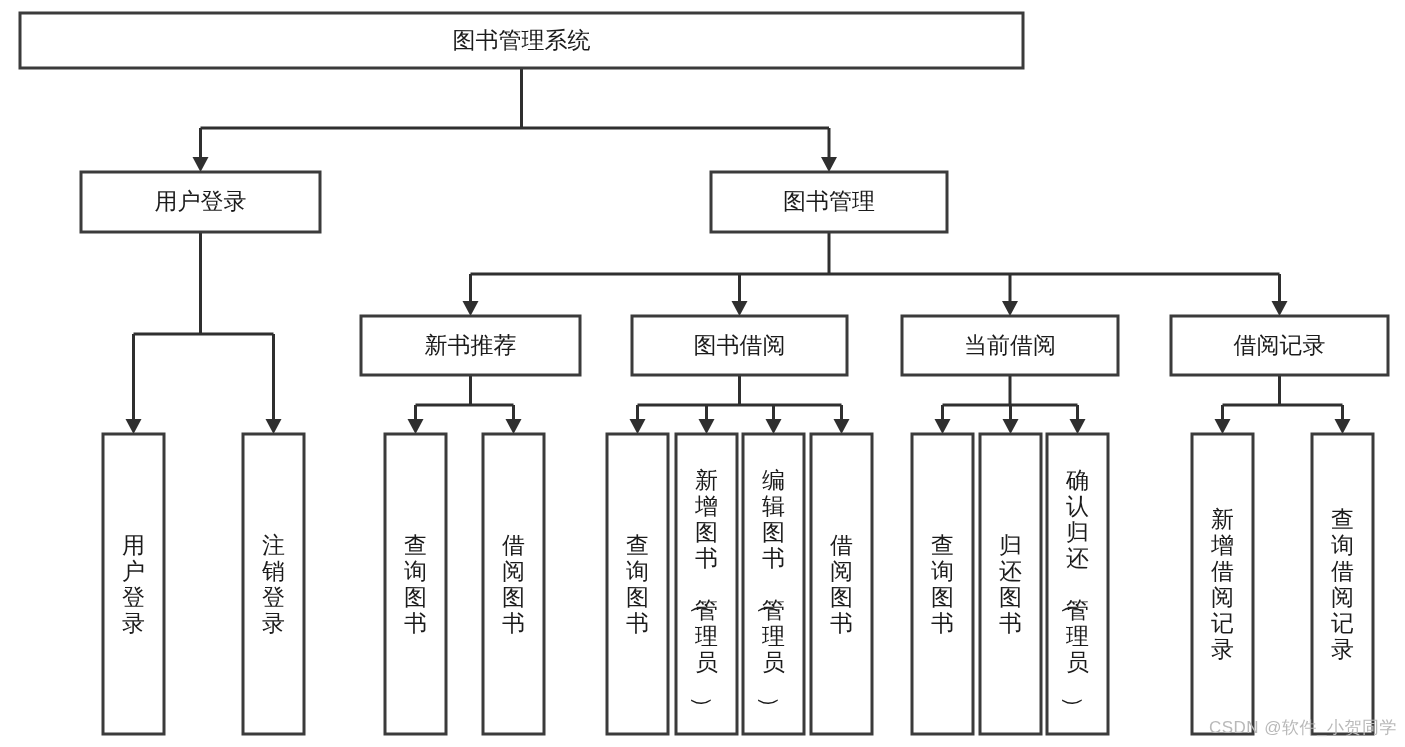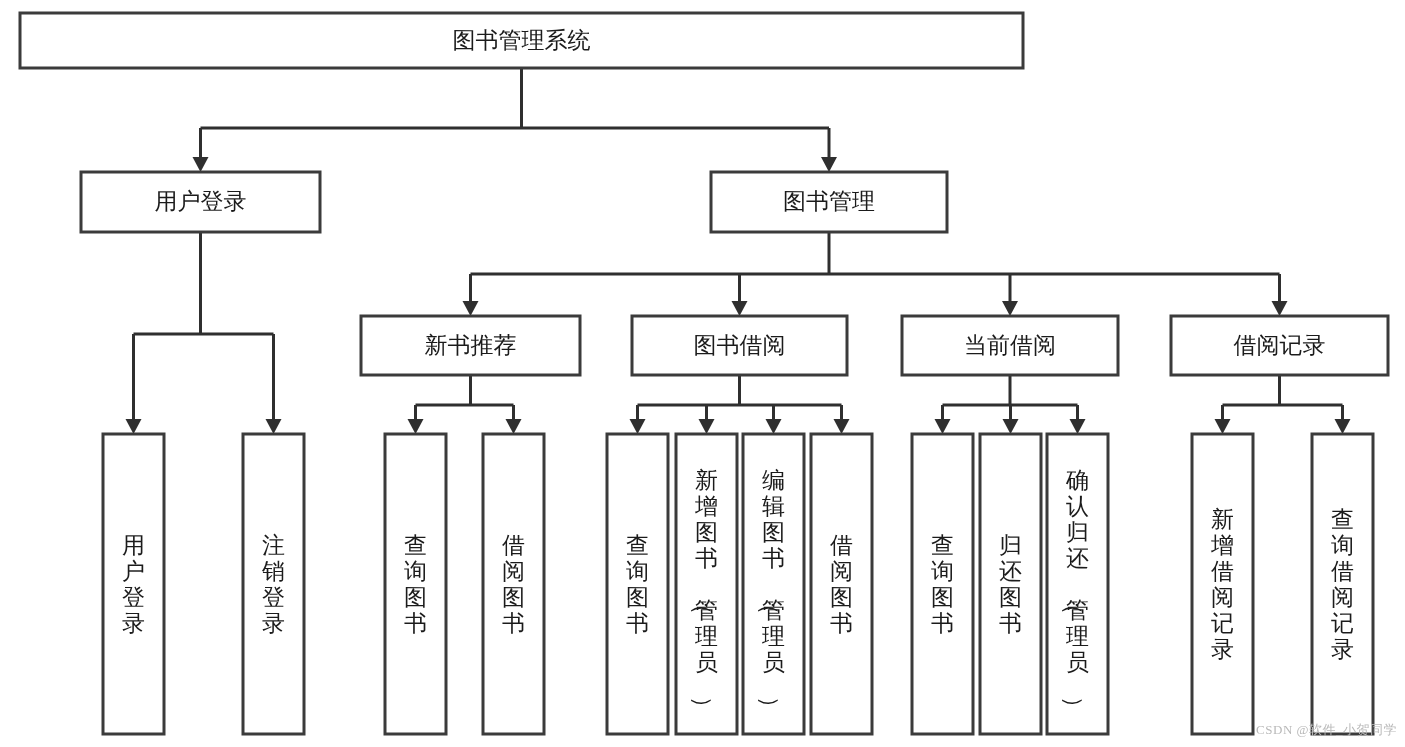--- a/index.html
+++ b/index.html
@@ -46,22 +46,22 @@
   }
   .arrow-head {
     fill: #2f2f2f;
     stroke: none;
   }
   .watermark {
     position: absolute;
     right: 8px;
     bottom: 8px;
     color: #b9b9b9;
-    font-size: 13px;
-    font-family: Liberation Serif, serif;
+    font-size: 17px;
+    font-family: Liberation Sans, sans-serif;
     letter-spacing: 0.5px;
     white-space: nowrap;
     user-select: none;
   }
 </style>
 </head>
 <body>
 
 <div id="diagram-root">
   <svg id="diagram-svg" width="1405" height="747" viewBox="0 0 1405 747" xmlns="http://www.w3.org/2000/svg">

